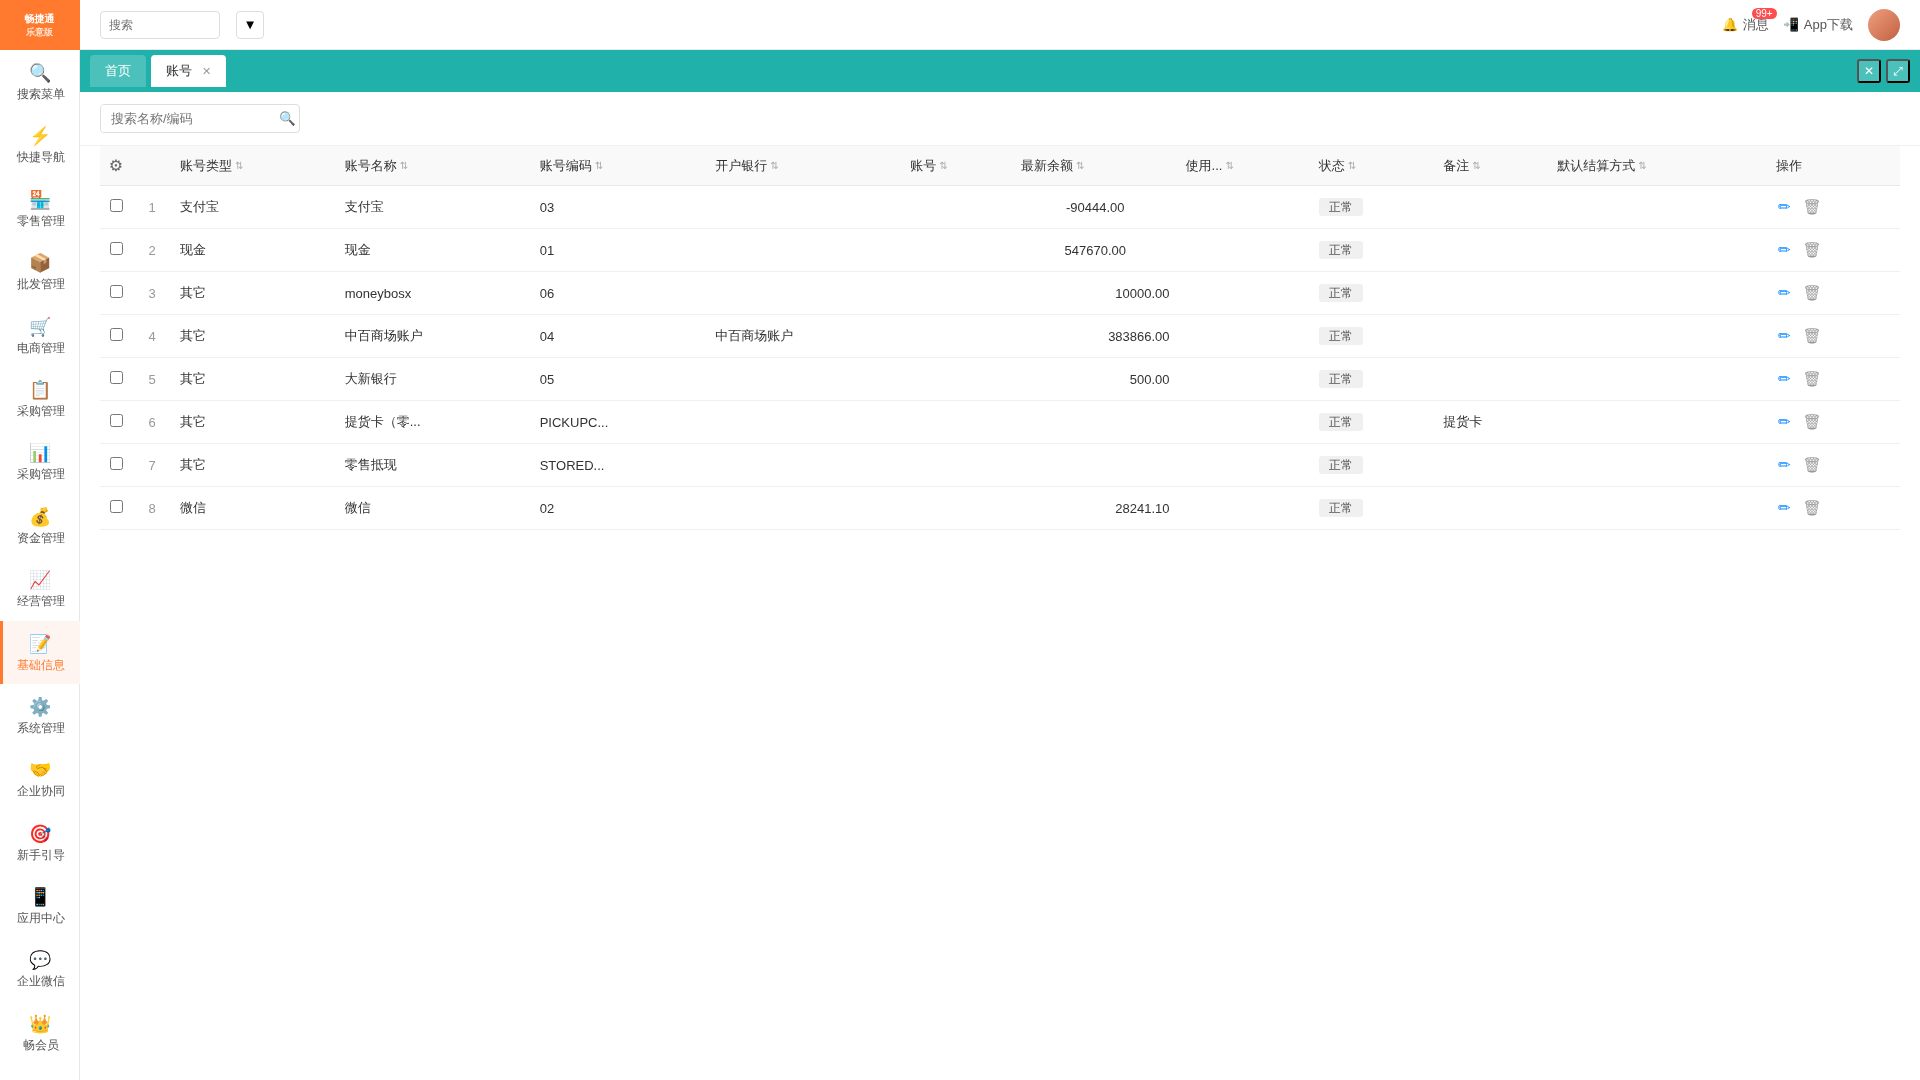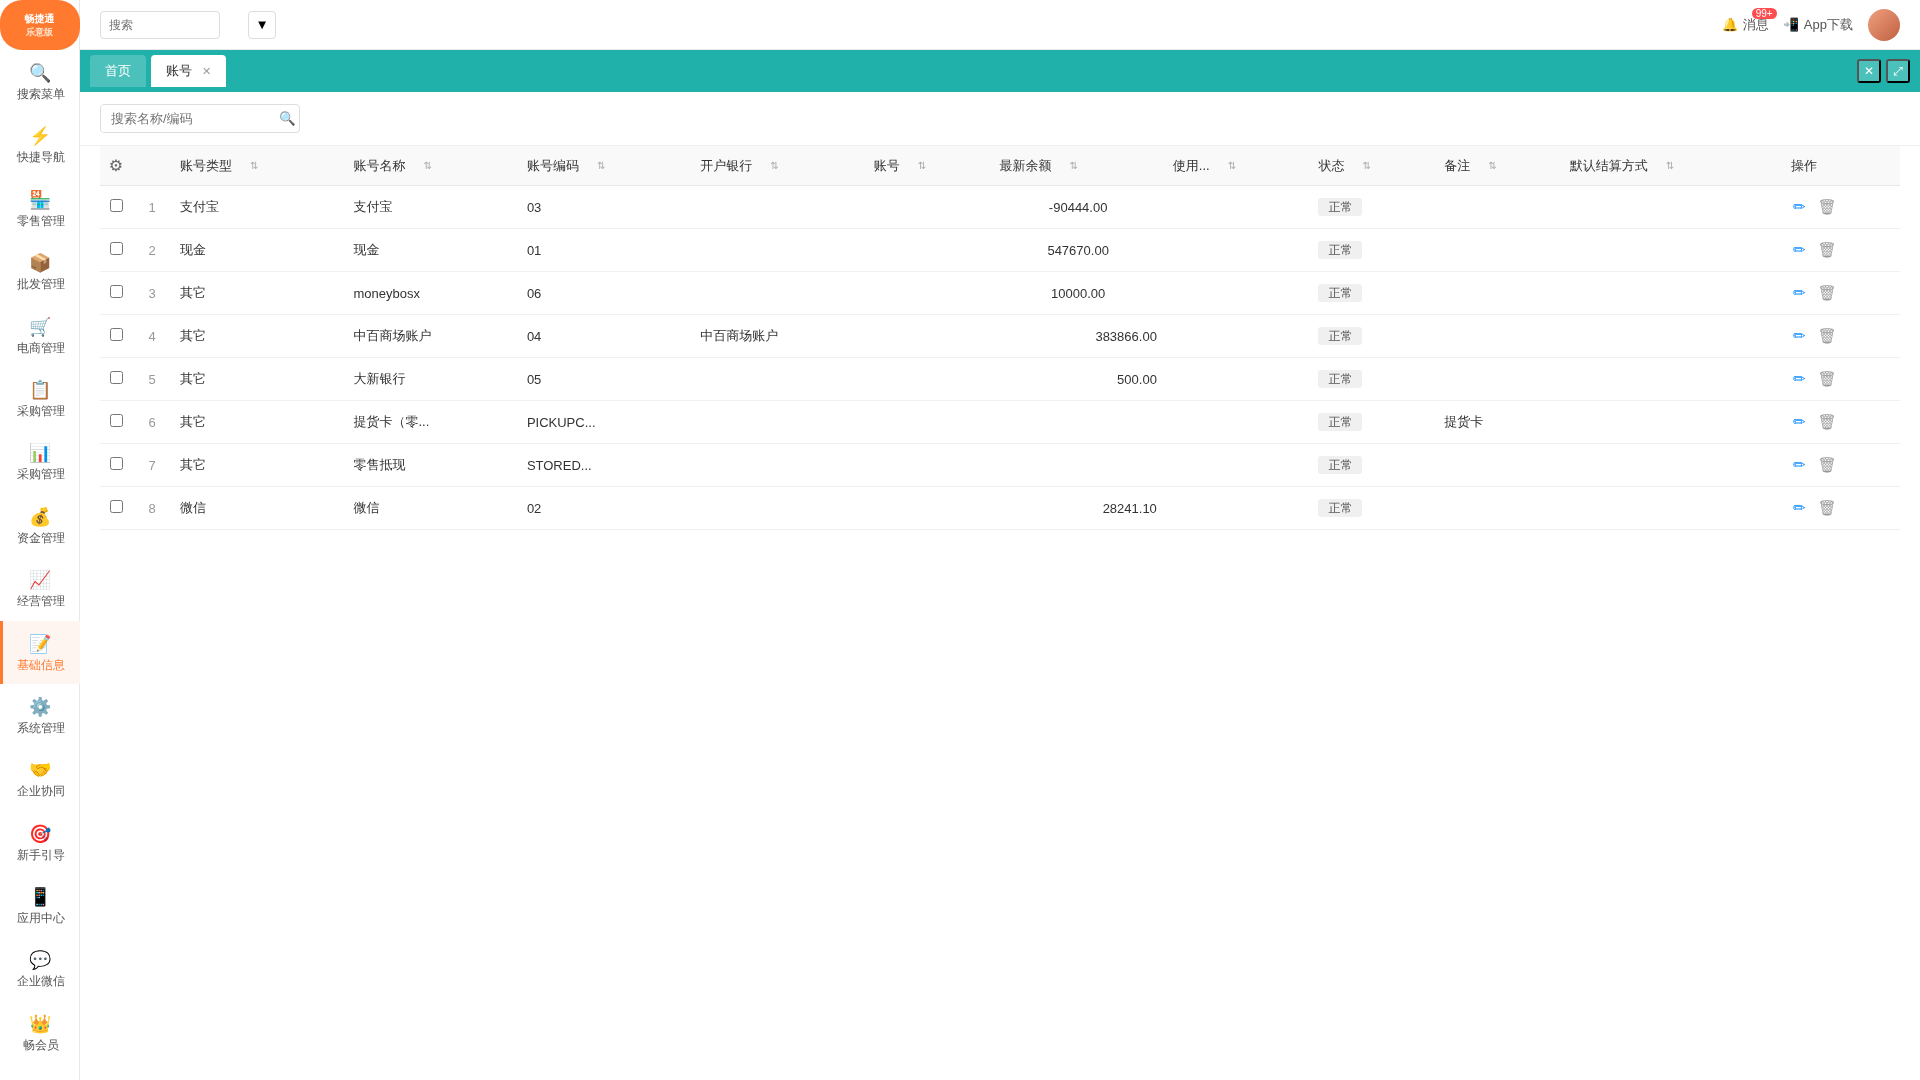--- a/index.html
+++ b/index.html
@@ -1,34 +1,34 @@
 <!DOCTYPE html>
 <html><head>
   <meta charset="utf-8">
   <style>
     * { box-sizing: border-box; margin: 0; padding: 0; }
     body { font-family: 'Microsoft YaHei', Arial, sans-serif; font-size: 13px; background: #f5f5f5; display: flex; height: 1080px; width: 1920px; overflow: hidden; }
 
     
     .sidebar { width: 80px; background: #fff; display: flex; flex-direction: column; align-items: center; border-right: 1px solid #e8e8e8; flex-shrink: 0; }
-    .sidebar-logo { width: 80px; height: 50px; background: #ff7a2f; display: flex; align-items: center; justify-content: center; border-radius: 22px; }
+    .sidebar-logo { width: 80px; height: 50px; background: #ff7a2f; display: flex; align-items: center; justify-content: center; }
     .sidebar-logo-img { width: 60px; height: 40px; background: #ff7a2f; display: flex; flex-direction: column; align-items: center; justify-content: center; }
     .logo-text { color: #fff; font-size: 10px; font-weight: bold; }
     .logo-sub { color: #ffe0cc; font-size: 9px; font-weight: bold; }
     .sidebar-item { width: 80px; padding: 12px 5px; display: flex; flex-direction: column; align-items: center; cursor: pointer; color: #555; font-size: 12px; border-left: 3px solid transparent; }
     .sidebar-item.active { background: #fff5f0; color: #ff7a2f; border-left: 3px solid #ff7a2f; }
     .sidebar-icon { font-size: 18px; margin-bottom: 3px; }
     .sidebar-label { text-align: center; line-height: 1.2; }
 
     
     .main { flex: 1; display: flex; flex-direction: column; overflow: hidden; }
 
     
     .top-header { height: 50px; background: #fff; display: flex; align-items: center; justify-content: space-between; padding: 0 20px; border-bottom: 1px solid #e8e8e8; }
-    .top-left { display: flex; align-items: center; gap: 28px; }
+    .top-left { display: flex; align-items: center; gap: 16px; }
     .search-box { width: 120px; height: 28px; border: 1px solid #ddd; border-radius: 4px; padding: 0 8px; font-size: 12px; }
     .dropdown-btn { width: 28px; height: 28px; border: 1px solid #ddd; border-radius: 4px; background: #fff; display: flex; align-items: center; justify-content: center; cursor: pointer; }
     .top-right { display: flex; align-items: center; gap: 15px; }
     .notification { position: relative; display: flex; align-items: center; gap: 4px; cursor: pointer; color: #555; font-size: 13px; }
     .badge { position: absolute; top: -8px; right: -8px; background: #ff4d4f; color: #fff; border-radius: 10px; font-size: 10px; padding: 0 4px; min-width: 16px; text-align: center; }
     .app-download { display: flex; align-items: center; gap: 4px; cursor: pointer; color: #555; font-size: 13px; }
     .avatar { width: 32px; height: 32px; border-radius: 50%; background: #ddd; overflow: hidden; }
     .avatar-img { width: 100%; height: 100%; background: linear-gradient(135deg, #f0a080, #c06040); }
 
     
@@ -51,21 +51,21 @@
     .toolbar-right { display: flex; gap: 10px; align-items: center; }
     .btn-primary { background: #ff7a2f; color: #fff; border: none; padding: 7px 14px; border-radius: 4px; cursor: pointer; font-size: 13px; display: flex; align-items: center; gap: 4px; }
     .btn-default { background: #fff; color: #555; border: 1px solid #ddd; padding: 7px 14px; border-radius: 4px; cursor: pointer; font-size: 13px; display: flex; align-items: center; gap: 4px; }
 
     
     .table-wrap { flex: 1; overflow-y: auto; padding: 0 20px; }
     table { width: 100%; border-collapse: collapse; }
     thead tr { background: #f9f9f9; }
     th { padding: 10px 8px; text-align: left; font-weight: normal; color: #333; border-bottom: 1px solid #e8e8e8; white-space: nowrap; font-size: 13px; }
     td { padding: 10px 8px; border-bottom: 1px solid #f0f0f0; color: #333; font-size: 13px; }
-    .th-sort { display: flex; align-items: center; gap: 18px; }
+    .th-sort { display: flex; align-items: center; gap: 3px; }
     .sort-icon { font-size: 10px; color: #aaa; display: flex; flex-direction: column; }
     .col-setting { width: 32px; text-align: center; }
     .col-index { width: 40px; text-align: center; color: #999; }
     .status-badge { background: #f0f0f0; color: #555; padding: 2px 10px; border-radius: 3px; font-size: 12px; }
     .action-btns { display: flex; gap: 8px; }
     .action-btn { background: none; border: none; cursor: pointer; color: #1890ff; font-size: 15px; padding: 2px; }
     .action-btn.delete { color: #999; }
 
     
     .pagination { height: 50px; display: flex; align-items: center; justify-content: flex-end; padding: 0 20px; border-top: 1px solid #f0f0f0; gap: 10px; font-size: 13px; color: #555; }
@@ -325,21 +325,21 @@
       </td>
     </tr>
             <tr>
       <td style="text-align:center"><input type="checkbox" style=""></td>
       <td style="text-align:center;color:#999">3</td>
       <td>其它</td>
       <td>moneybosx</td>
       <td>06</td>
       <td></td>
       <td></td>
-      <td style="text-align:center">10000.00</td>
+      <td style="text-align:right">10000.00</td>
       <td></td>
       <td><span class="status-badge">正常</span></td>
       <td></td>
       <td></td>
       <td>
         <div class="action-btns">
           <button class="action-btn" title="编辑">✏</button>
           <button class="action-btn delete" title="删除">🗑</button>
         </div>
       </td>

